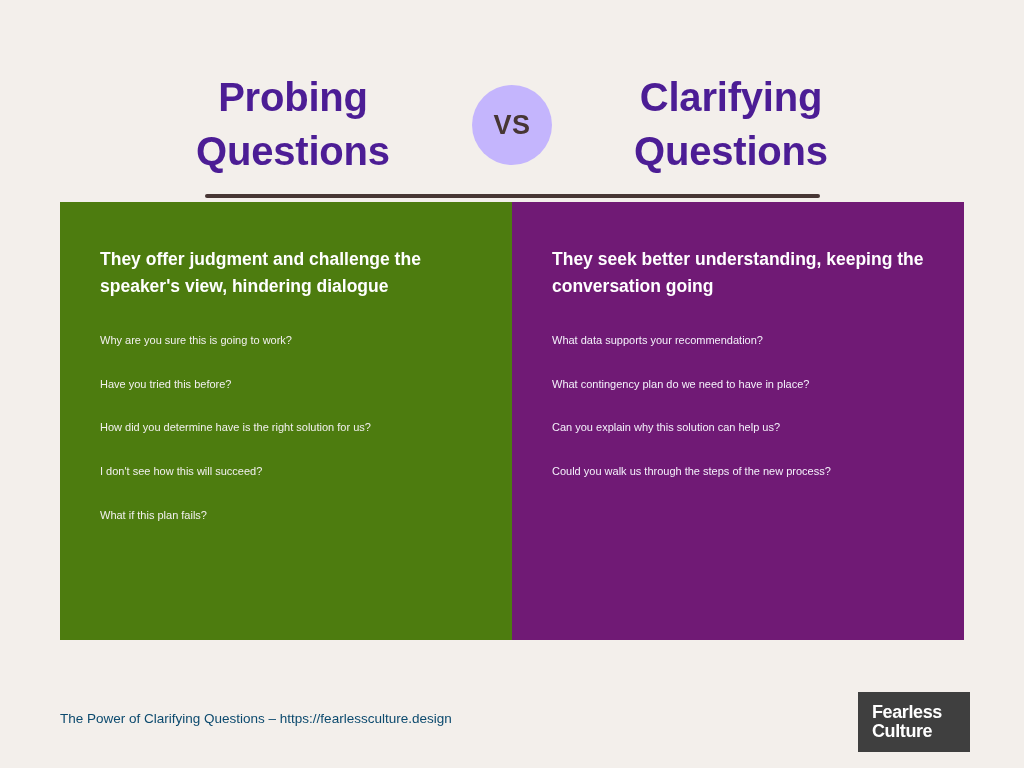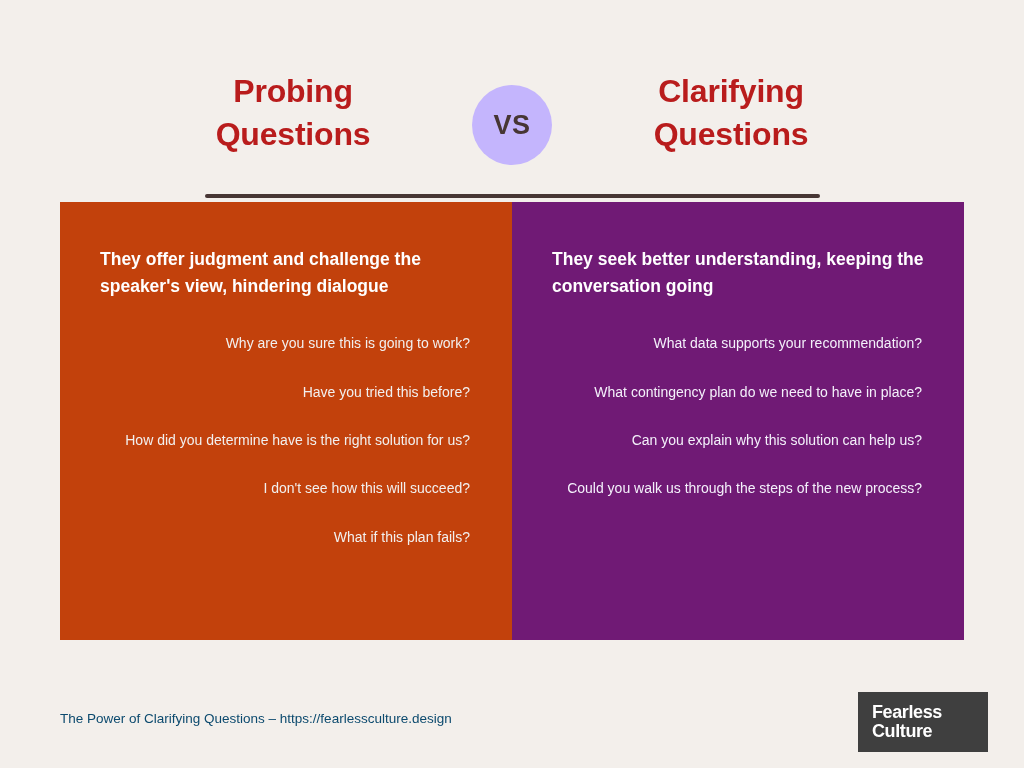--- a/index.html
+++ b/index.html
@@ -22,22 +22,22 @@
     top: 70px;
     width: 1024px;
     height: 120px;
     display: flex;
     align-items: flex-start;
     justify-content: center;
   }
   .title-col {
     width: 330px;
     text-align: center;
-    color: #b91c1c;
-    font-size: 32px;
+    color: #4c1d95;
+    font-size: 40px;
     font-weight: bold;
     line-height: 1.35;
     letter-spacing: -0.2px;
   }
   .title-col.left  { margin-right: 14px; }
   .title-col.right { margin-left: 14px; }
   .title-line { display: block; }
 
   .vs-badge {
     width: 80px;
@@ -73,61 +73,60 @@
     top: 202px;
     width: 904px;
     height: 438px;
     display: flex;
   }
   .panel {
     width: 452px;
     box-sizing: border-box;
     padding: 44px 40px 0 40px;
   }
-  .panel.dark   { background: #c2410c; }
+  .panel.dark   { background: #4d7c0f; }
   .panel.purple { background: #701a75; }
 
   .panel-heading {
     color: #ffffff;
     font-size: 17.5px;
     font-weight: bold;
     line-height: 1.55;
     margin: 0 0 32px 0;
     max-width: 385px;
   }
   .panel-list {
     list-style: none;
     margin: 0;
     padding: 0;
   }
   .panel-list li {
     color: #f2f0ef;
-    font-size: 14px;
+    font-size: 11px;
     font-weight: normal;
     line-height: 1.6;
     margin-bottom: 26px;
     max-width: 370px;
-    text-align: right;
   }
   .panel.purple .panel-list li { color: #f4f1fb; }
 
   
   .footer-caption {
     position: absolute;
     left: 60px;
     top: 710px;
     color: #0c4a6e;
     font-size: 13.5px;
     line-height: 1.4;
   }
   .logo {
     position: absolute;
     left: 858px;
     top: 692px;
-    width: 130px;
+    width: 112px;
     height: 60px;
     background: #3f3f3f;
     display: flex;
     flex-direction: column;
     align-items: flex-start;
     justify-content: center;
     padding-left: 14px;
     box-sizing: border-box;
   }
   .logo-line {

